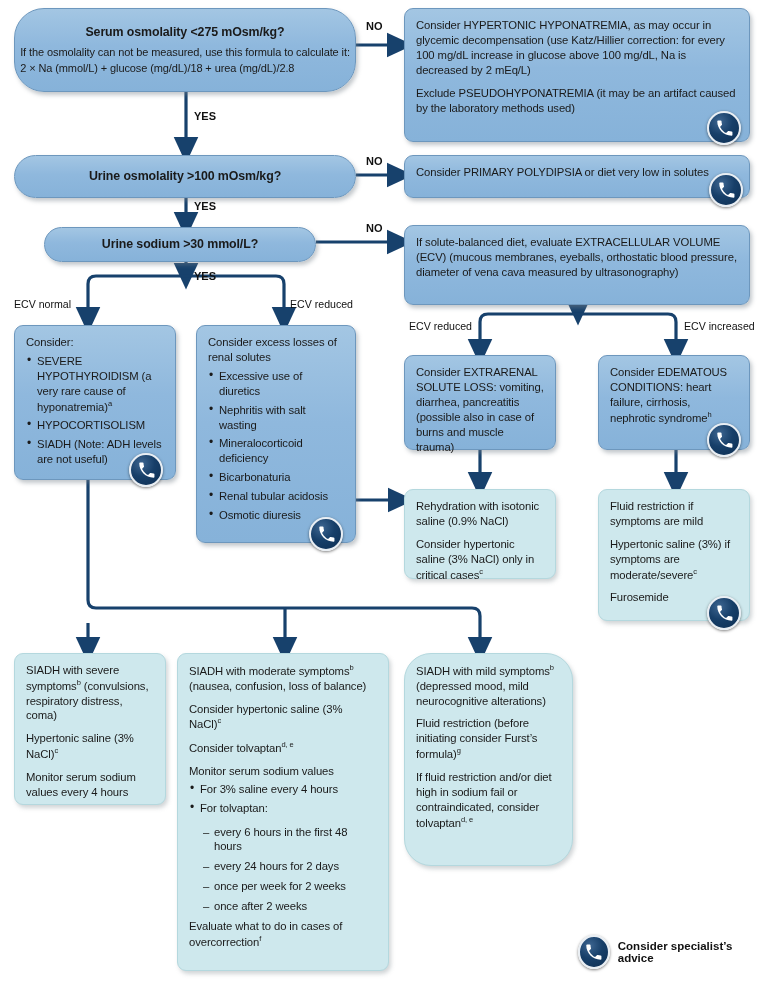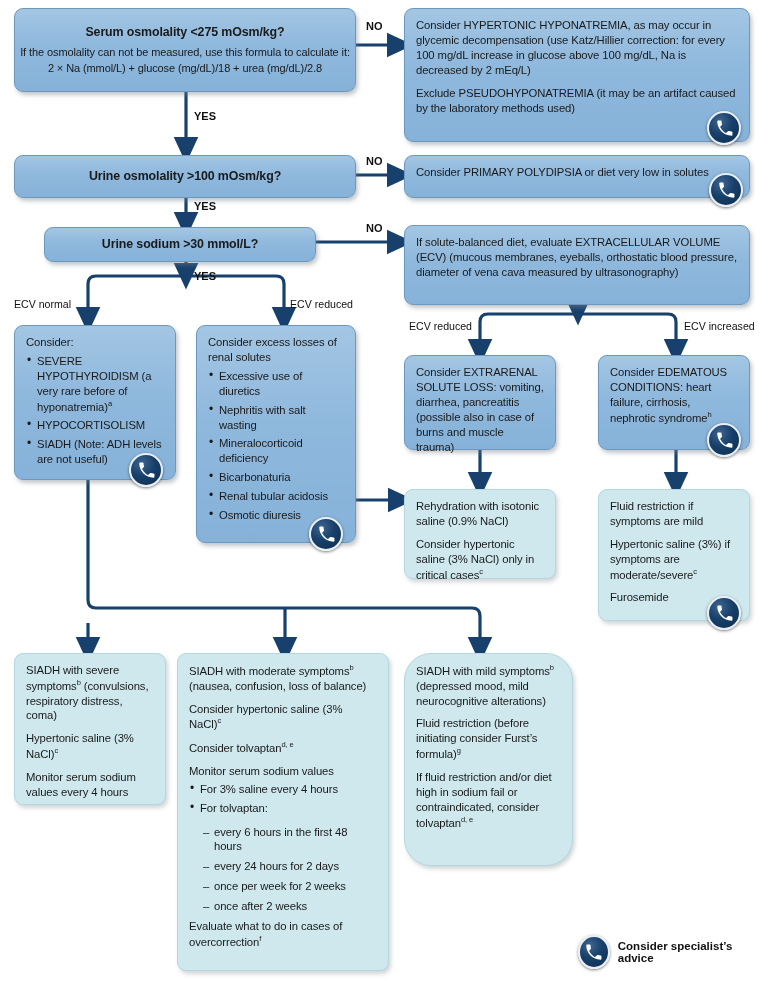--- a/index.html
+++ b/index.html
@@ -39,21 +39,21 @@
   .box.light{
     background:#cee8ed;
     border-color:#b4d8de;
     box-shadow:2px 3px 4px rgba(140,150,155,.40);
   }
   .box.decision{
     display:flex;
     align-items:center;
     justify-content:center;
     flex-direction:column;
-    text-align:center;
+    border-radius:30px;
   }
   .q-title{
     font-weight:bold;
     font-size:12.4px;
     margin-bottom:5px;
   }
   .q-sub{
     font-size:11px;
     line-height:1.4;
   }
@@ -230,21 +230,21 @@
   <div class="edge-label" style="left:194px; top:270px;">YES</div>
 
   <div class="edge-label plain" style="left:14px; top:298px;">ECV normal</div>
   <div class="edge-label plain" style="left:290px; top:298px;">ECV reduced</div>
   <div class="edge-label plain" style="left:409px; top:320px;">ECV reduced</div>
   <div class="edge-label plain" style="left:684px; top:320px;">ECV increased</div>
 
   <div class="box dark" style="left:14px; top:325px; width:162px; height:155px;">
     <p class="para" style="margin-bottom:4px;">Consider:</p>
     <ul class="bul">
-      <li><span>SEVERE HYPOTHYROIDISM (a very rare before of hyponatremia)</span><sup>a</sup></li>
+      <li><span>SEVERE HYPOTHYROIDISM (a very rare cause of hyponatremia)</span><sup>a</sup></li>
       <li><span>HYPOCORTISOLISM</span></li>
       <li><span>SIADH (Note: ADH levels are not useful)</span></li>
     </ul>
     <div class="phone" style="right:12px; bottom:-8px;">
       <svg viewBox="0 0 24 24">
           <path fill="#ffffff" d="M6.6 10.8c1.6 3.2 4.4 6 7.6 7.6l2.6-2.6c.3-.3.8-.4 1.2-.3 1.3.4 2.6.7 4 .7.7 0 1.2.5 1.2 1.2V21c0 .7-.5 1.2-1.2 1.2C10.9 22.2 1.8 13.1 1.8 1.9c0-.7.5-1.2 1.2-1.2h3.6c.7 0 1.2.5 1.2 1.2 0 1.4.2 2.7.7 4 .1.4 0 .9-.3 1.2l-2.6 2.7z"></path>
         </svg>
     </div>
   </div>
 

